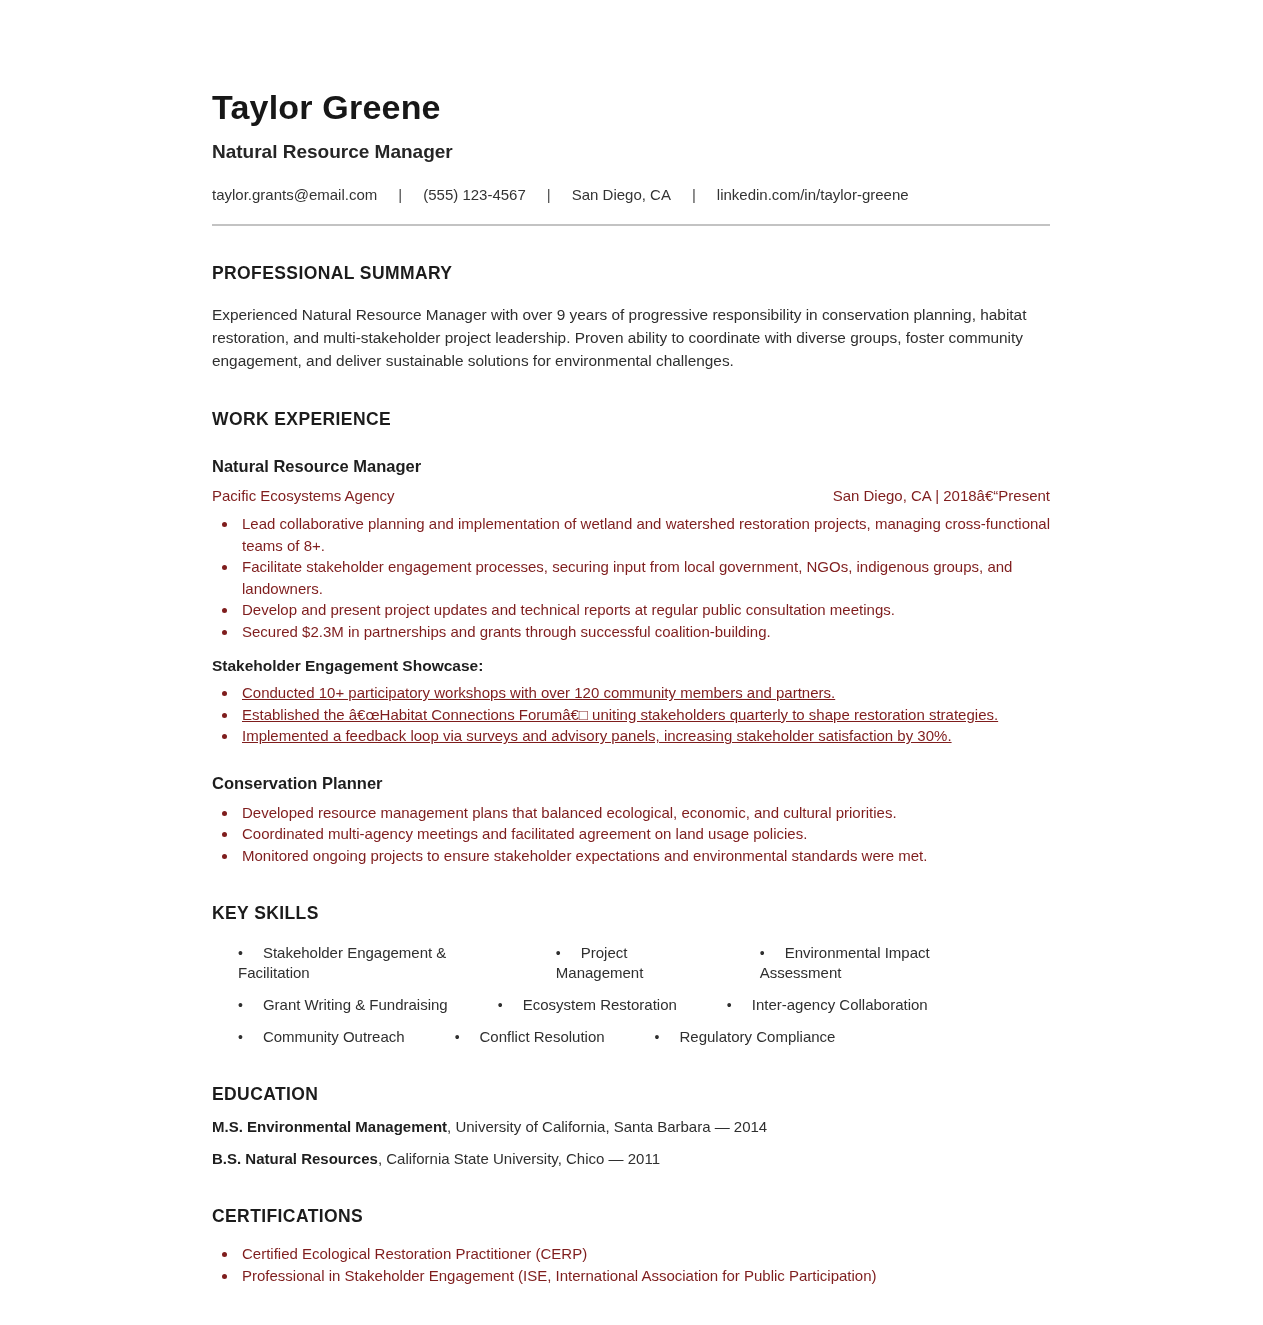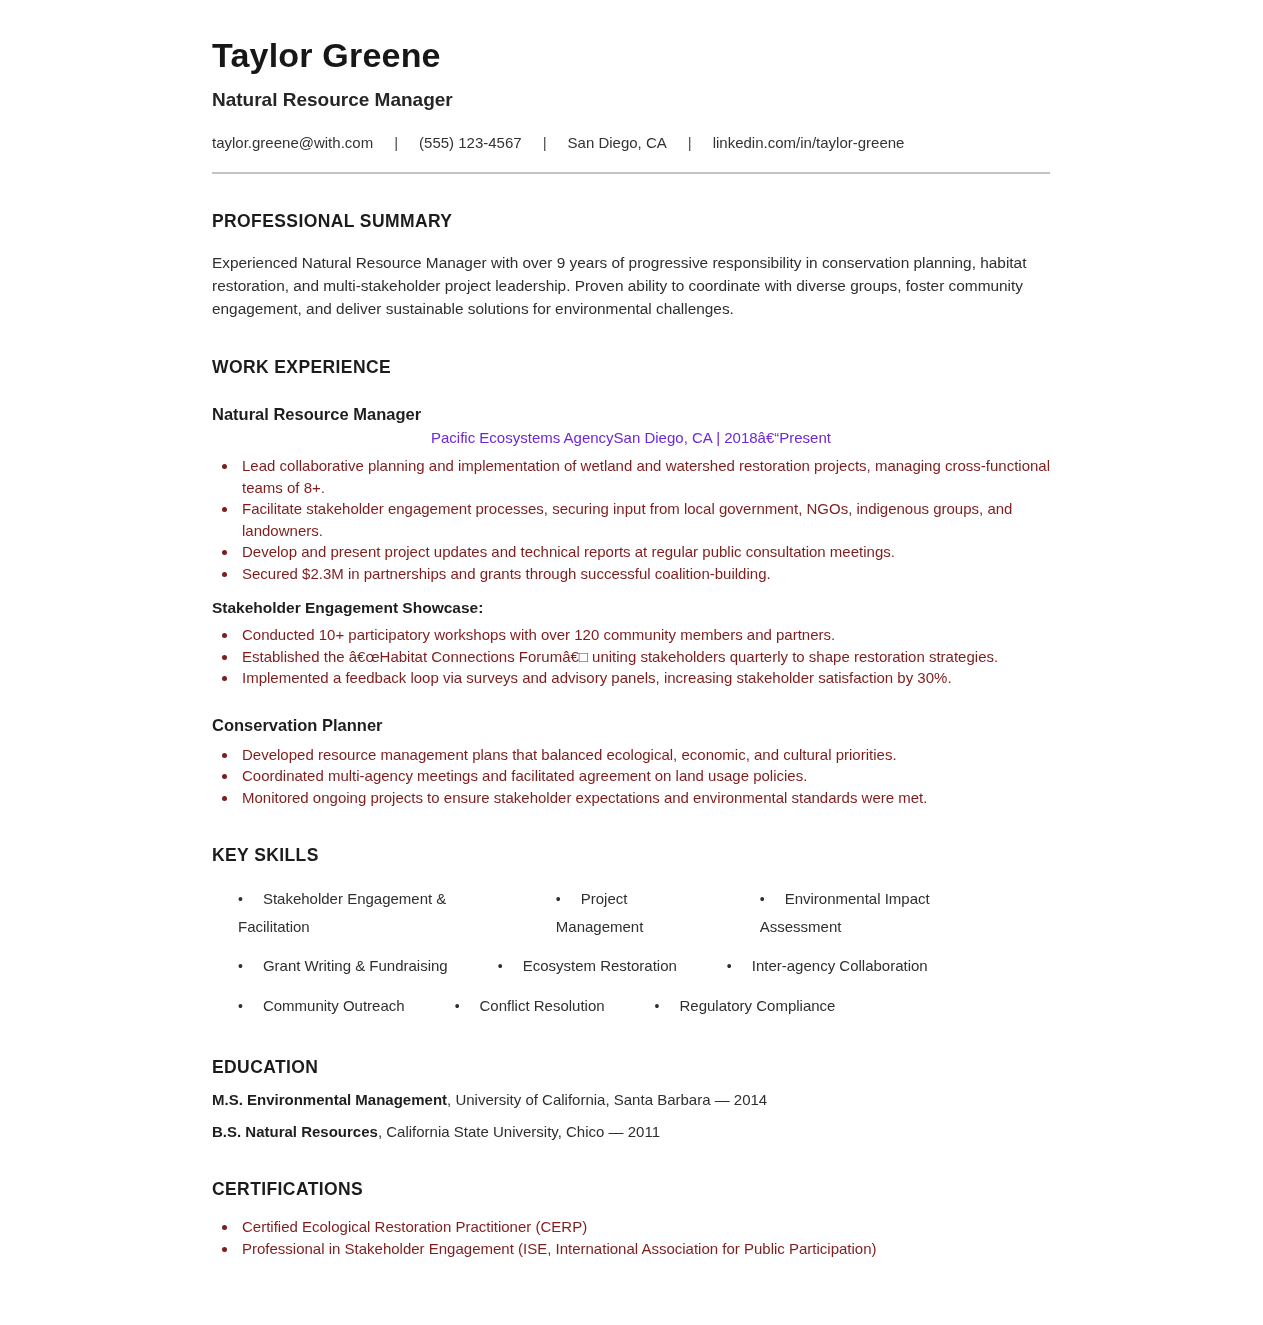--- a/index.html
+++ b/index.html
@@ -10,21 +10,21 @@
     font-family: "Liberation Sans", sans-serif;
   }
   body {
     width: 1263px;
     height: 1325px;
     color: #2e2e2e;
   }
   .page {
     width: 838px;
     margin-left: 212px;
-    padding-top: 36px;
+    padding-top: 88px;
   }
   .name {
     margin: 0;
     font-size: 34px;
     line-height: 1.15;
     font-weight: 700;
     color: #171717;
     letter-spacing: 0.2px;
   }
   .subtitle {
@@ -62,56 +62,56 @@
     line-height: 23px;
     color: #2f2f2f;
   }
   .job-title {
     margin: 27px 0 0 0;
     font-size: 16.5px;
     font-weight: 700;
     color: #1e1e1e;
   }
   .job-meta {
-    margin-top: 5px;
+    margin-top: 11px;
     display: flex;
-    justify-content: center;
-    font-size: 15px;
-    color: #6d28d9;
+    justify-content: space-between;
+    font-size: 15px;
+    color: #7f1d1d;
   }
   ul.bullet-list {
     margin: 9px 0 0 0;
     padding-left: 26px;
     font-size: 15px;
     color: #7f1d1d;
   }
   ul.bullet-list li {
     line-height: 21.5px;
     padding-left: 4px;
   }
   .sub-heading {
     margin-top: 15px;
     font-size: 15.5px;
     font-weight: 700;
     color: #1e1e1e;
   }
-  ul.bullet-list.tight { margin-top: 7px; }
+  ul.bullet-list.tight { margin-top: 7px; text-decoration: underline; }
   .skills { margin-top: 19px; }
   ul.skill-row {
     list-style: none;
     margin: 0 0 0 0;
     padding: 0 0 0 26px;
     display: flex;
     align-items: center;
     font-size: 15px;
     color: #2f2f2f;
   }
   ul.skill-row + ul.skill-row { margin-top: 12px; text-align: center; }
   ul.skill-row li {
-    line-height: 27px;
+    line-height: 20px;
     margin-right: 50px;
   }
   ul.skill-row li::before {
     content: "\2022";
     display: inline-block;
     margin-right: 20px;
     font-size: 14px;
     color: #2f2f2f;
   }
   p.edu-line {
@@ -126,21 +126,21 @@
 </style>
 </head>
 <body>
 
 <div class="page">
 
   <h1 class="name">Taylor Greene</h1>
   <div class="subtitle">Natural Resource Manager</div>
 
   <div class="contact">
-    <span>taylor.greene@with.com</span>
+    <span>taylor.grants@email.com</span>
     <span class="sep">|</span>
     <span>(555) 123-4567</span>
     <span class="sep">|</span>
     <span>San Diego, CA</span>
     <span class="sep">|</span>
     <span>linkedin.com/in/taylor-greene</span>
   </div>
 
   <hr class="header-rule">
 

